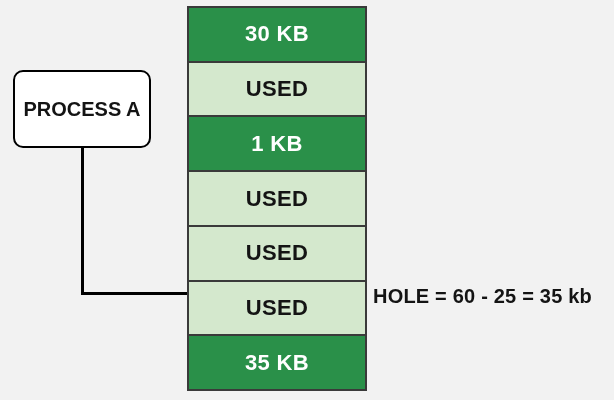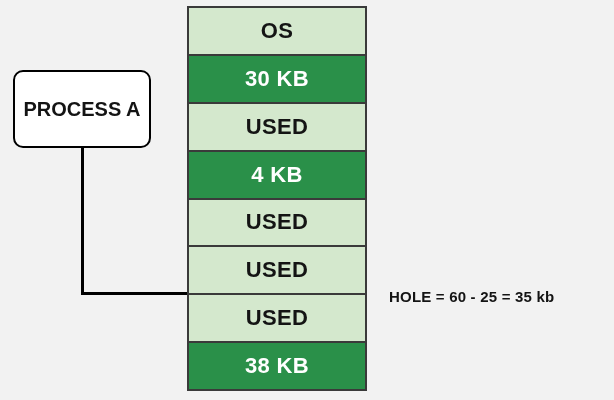--- a/index.html
+++ b/index.html
@@ -80,56 +80,52 @@
     top: 292px;
     width: 106px;
     height: 3px;
     background: var(--line, #000000);
   }
   .hole {
     position: absolute;
     left: 373px;
     top: 296px;
     transform: translateY(-50%);
-    font-size: 15px;
+    font-size: 20px;
     color: var(--dark-text, #141414);
     white-space: nowrap;
     letter-spacing: 0.2px;
-    margin-left: 16px;
   }
 </style>
 </head>
 <body>
 
 <div class="canvas">
 
   <div class="stack">
-    <div class="block light">
-      <span>OS</span>
-    </div>
     <div class="block dark">
       <span>30 KB</span>
     </div>
     <div class="block light">
       <span>USED</span>
     </div>
     <div class="block dark">
-      <span>4 KB</span>
+      <span>1 KB</span>
     </div>
     <div class="block light">
       <span>USED</span>
     </div>
     <div class="block light">
       <span>USED</span>
     </div>
     <div class="block light">
       <span>USED</span>
     </div>
     <div class="block dark">
-      <span>38 KB</span>
+      <span>35 KB</span>
     </div>
   </div>
 
   <div class="callout">
     <span>PROCESS A</span>
   </div>
 
   <div class="vline"></div>
   <div class="hline"></div>
 

